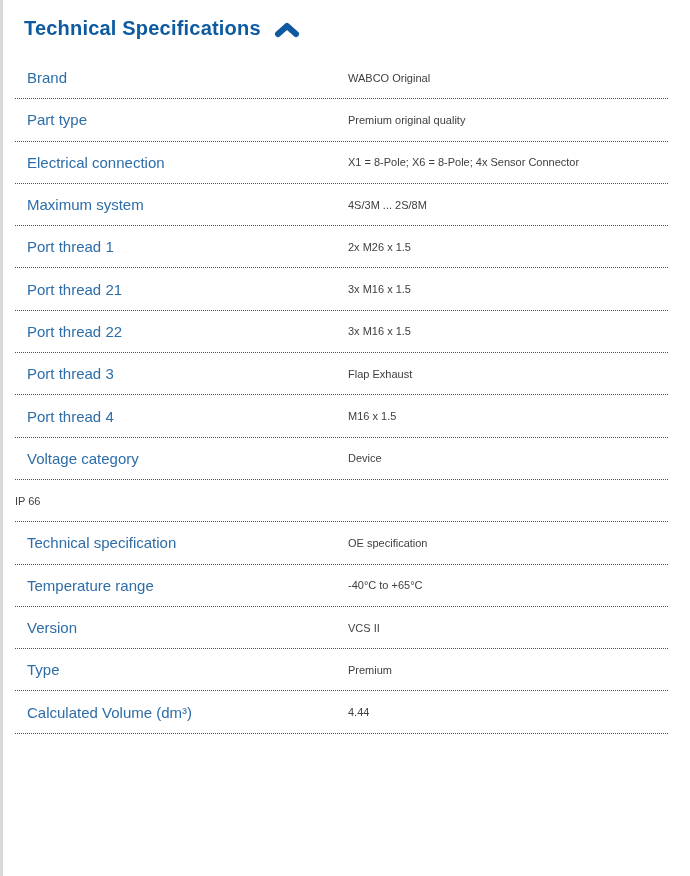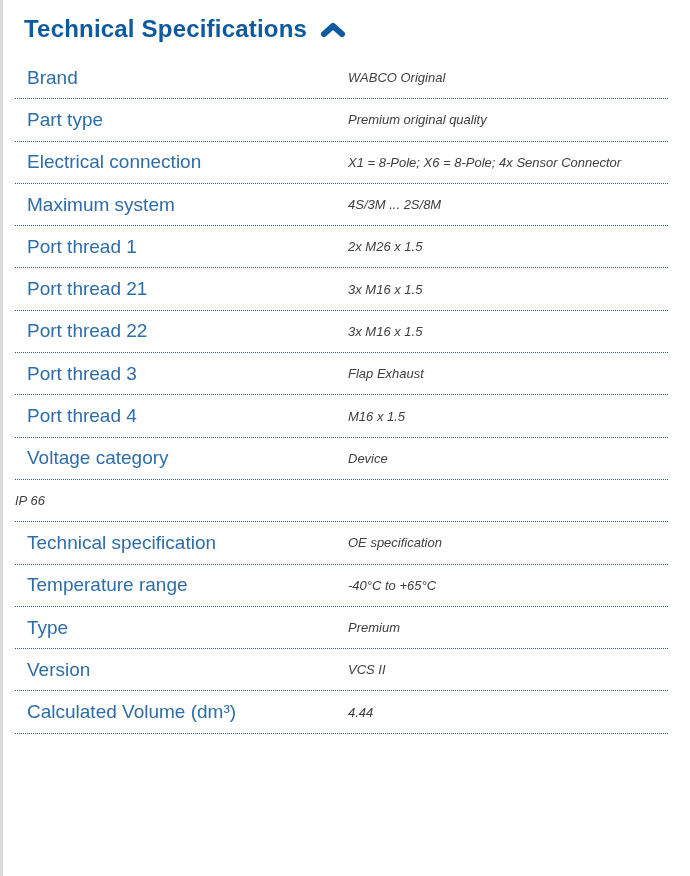--- a/index.html
+++ b/index.html
@@ -25,21 +25,21 @@
     overflow: hidden;
   }
   .panel-header {
     display: flex;
     align-items: center;
     height: 57px;
     padding-left: 21px;
     cursor: pointer;
   }
   .panel-title {
-    font-size: 24px;
+    font-size: 20px;
     font-weight: bold;
     color: var(--accent);
     letter-spacing: 0.2px;
   }
   .chevron {
     margin-left: 13px;
     display: inline-flex;
     align-items: center;
     margin-top: 3px;
   }
@@ -48,28 +48,27 @@
   }
   .spec-row {
     display: flex;
     align-items: center;
     height: 42.3px;
     border-bottom: 1px dotted var(--divider);
   }
   .spec-label {
     width: 333px;
     padding-left: 12px;
-    font-size: 19px;
+    font-size: 15px;
     color: var(--label);
   }
   .spec-value {
     flex: 1;
-    font-size: 13px;
+    font-size: 11px;
     color: var(--value);
-    font-style: italic;
   }
 </style>
 </head>
 <body>
 
 <div class="panel">
 
   <div class="panel-header">
     <span class="panel-title">Technical Specifications</span>
     <span class="chevron">
@@ -139,27 +138,27 @@
     <div class="spec-label">Technical specification</div>
     <div class="spec-value">OE specification</div>
   </div>
 
   <div class="spec-row">
     <div class="spec-label">Temperature range</div>
     <div class="spec-value">-40°C to +65°C</div>
   </div>
 
   <div class="spec-row">
-    <div class="spec-label">Type</div>
-    <div class="spec-value">Premium</div>
+    <div class="spec-label">Version</div>
+    <div class="spec-value">VCS II</div>
   </div>
 
   <div class="spec-row">
-    <div class="spec-label">Version</div>
-    <div class="spec-value">VCS II</div>
+    <div class="spec-label">Type</div>
+    <div class="spec-value">Premium</div>
   </div>
 
 
   <div class="spec-row">
     <div class="spec-label">Calculated Volume (dm³)</div>
     <div class="spec-value">4.44</div>
   </div>
 
 </div>
 

